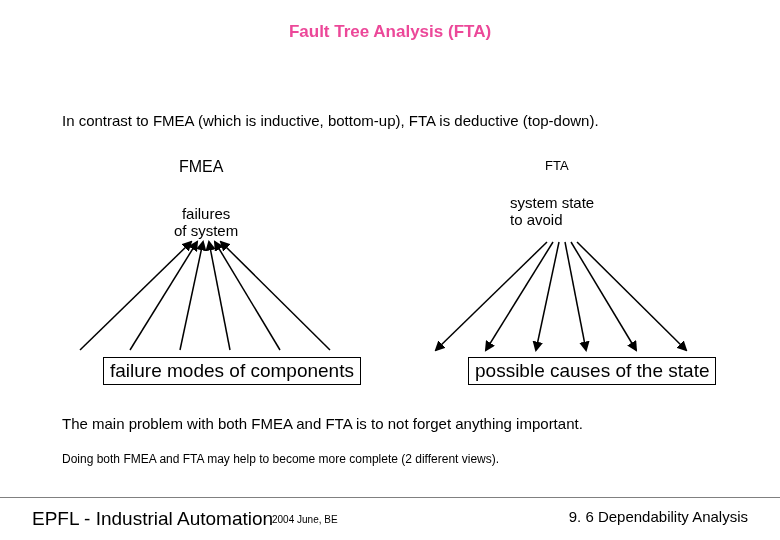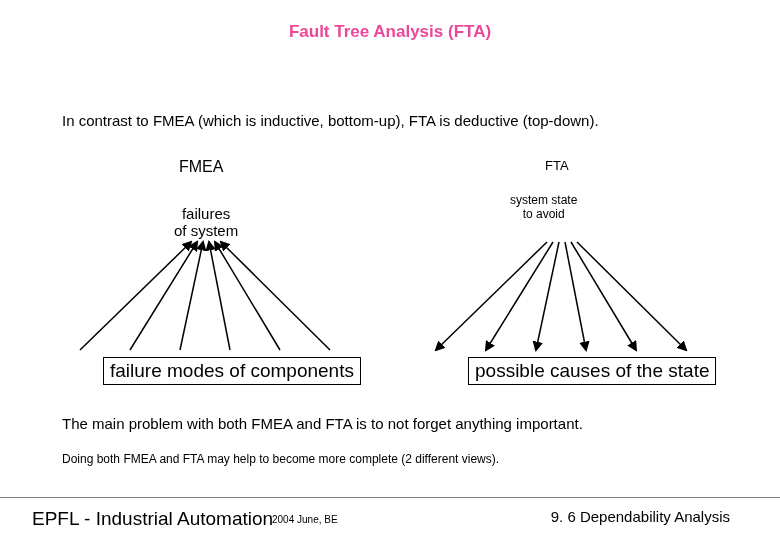--- a/index.html
+++ b/index.html
@@ -7,37 +7,37 @@
   .slide { position: relative; width: 780px; height: 540px; }
 
   .title { position: absolute; top: 22px; left: 0; width: 780px; text-align: center; color: #ec4899; font-weight: bold; font-size: 17px; }
 
   .intro { position: absolute; top: 112px; left: 62px; width: 660px; font-size: 15px; }
 
   .col-head-left { position: absolute; top: 158px; left: 179px; font-size: 16px; }
   .col-head-right { position: absolute; top: 158px; left: 545px; font-size: 13px; }
 
   .sub-left { position: absolute; top: 205px; left: 174px; text-align: center; font-size: 15px; line-height: 1.15; }
-  .sub-right { position: absolute; top: 194px; left: 510px; text-align: center; font-size: 12px; line-height: 1.15; }
+  .sub-right { position: absolute; top: 194px; left: 510px; font-size: 15px; line-height: 1.15; }
 
   .box { position: absolute; border: 1px solid #000; font-size: 19px; padding: 2px 6px; }
   .box-left { top: 357px; left: 103px; }
   .box-right { top: 357px; left: 468px; }
 
   .svgwrap { position: absolute; }
 
   .main1 { position: absolute; top: 415px; left: 62px; width: 660px; font-size: 15px; }
   .main2 { position: absolute; top: 452px; left: 62px; width: 660px; font-size: 12px; }
 
   .hr { position: absolute; top: 497px; left: 0; width: 780px; height: 0; border-top: 1px solid #808080; }
 
   .footer-left { position: absolute; top: 508px; left: 32px; font-size: 19px; }
   .footer-mid  { position: absolute; top: 514px; left: 272px; font-size: 10px; }
   .footer-page { position: absolute; top: 528px; left: 408px; font-size: 15px; margin-top: 12px; }
-  .footer-right{ position: absolute; top: 508px; right: 50px; font-size: 15px; }
+  .footer-right{ position: absolute; top: 508px; right: 32px; font-size: 15px; }
 </style>
 </head>
 <body>
 
 <div class="slide">
   <div class="title">Fault Tree Analysis (FTA)</div>
 
   <div class="intro">In contrast to FMEA (which is inductive, bottom-up), FTA is deductive (top-down).</div>
 
   <div class="col-head-left">FMEA</div>

